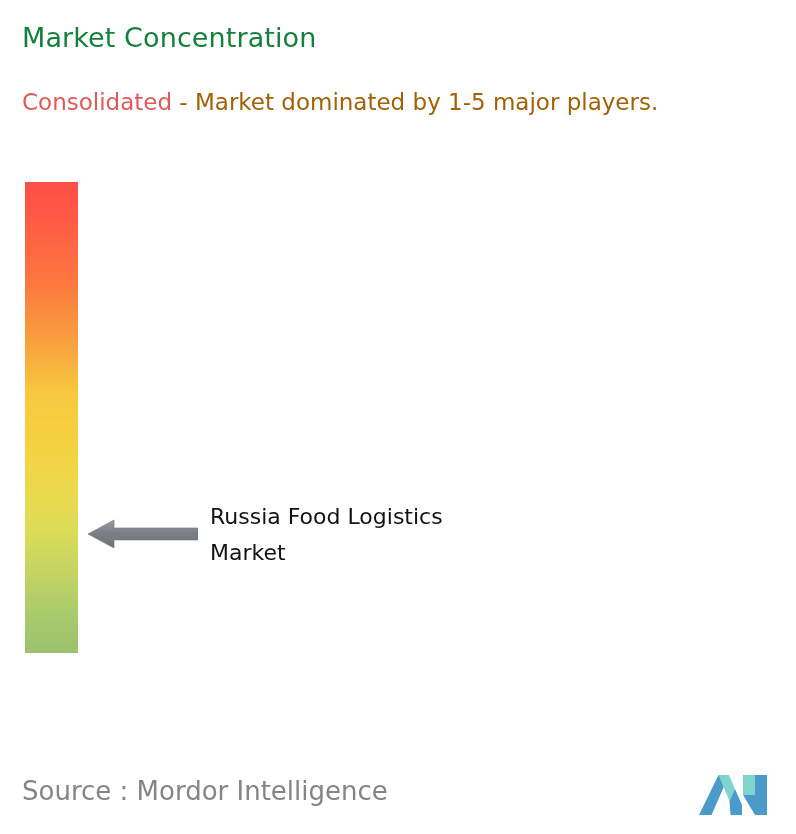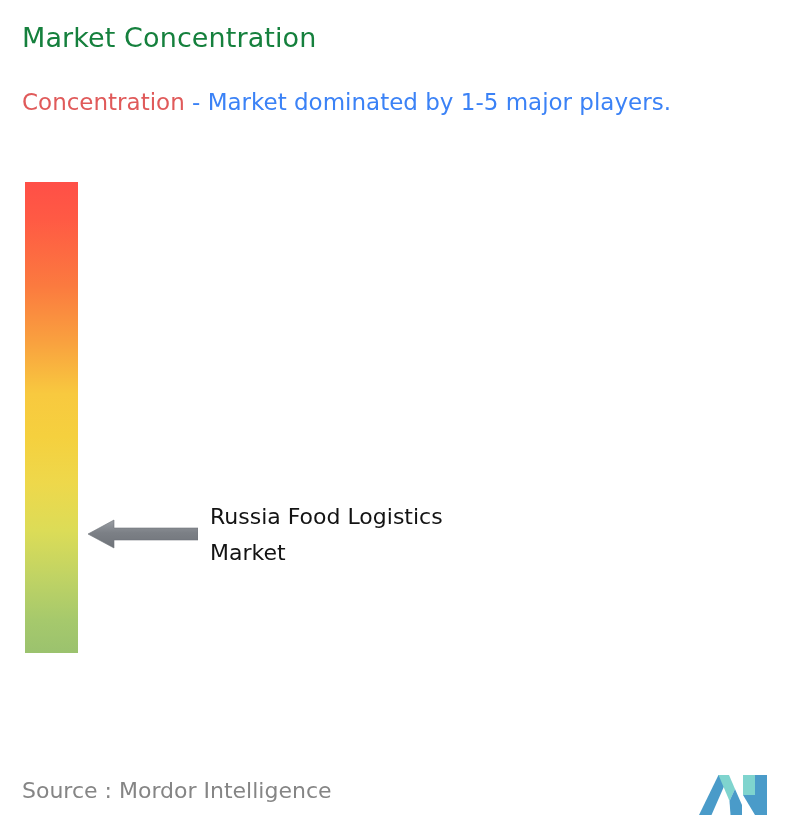--- a/index.html
+++ b/index.html
@@ -45,21 +45,21 @@
     width: 770px;
   }
   .legend-top { top: 86px; }
   .legend-bottom { top: 686px; }
 
   .legend-key {
     font-weight: 400;
   }
   .key-consolidated { color: #e05a5a; }
   .key-fragmented { color: #6aab4a; }
-  .legend-desc { color: #3b82f6; }
+  .legend-desc { color: #a16207; }
 
   
   .gradient-bar {
     position: absolute;
     left: 25px;
     top: 182px;
     width: 53px;
     height: 471px;
     background: linear-gradient(
       to bottom,
@@ -102,21 +102,21 @@
     color: #131313;
     font-weight: 400;
     white-space: pre-line;
   }
 
   
   .source-text {
     position: absolute;
     left: 22px;
     top: 777px;
-    font-size: 22px;
+    font-size: 26px;
     line-height: 28px;
     color: #858585;
     font-weight: 400;
     white-space: nowrap;
   }
 
   .brand-logo {
     position: absolute;
     left: 699px;
     top: 771px;
@@ -125,21 +125,21 @@
   }
 </style>
 </head>
 <body>
 
 <div class="page">
 
   <div class="chart-title">Market Concentration</div>
 
   <div class="legend-line legend-top">
-    <span class="legend-key key-consolidated">Concentration</span><span> </span><span class="legend-desc">- Market dominated by 1-5 major players.</span>
+    <span class="legend-key key-consolidated">Consolidated</span><span> </span><span class="legend-desc">- Market dominated by 1-5 major players.</span>
   </div>
 
   <div class="gradient-bar"></div>
 
   <div class="pointer">
     <svg class="pointer-arrow" viewBox="0 0 110 30" preserveAspectRatio="none">
       <defs>
         <linearGradient id="arrowGrad" x1="0" y1="0" x2="0" y2="1">
           <stop offset="0%" stop-color="#9a9ea4"></stop>
           <stop offset="45%" stop-color="#7c8086"></stop>

